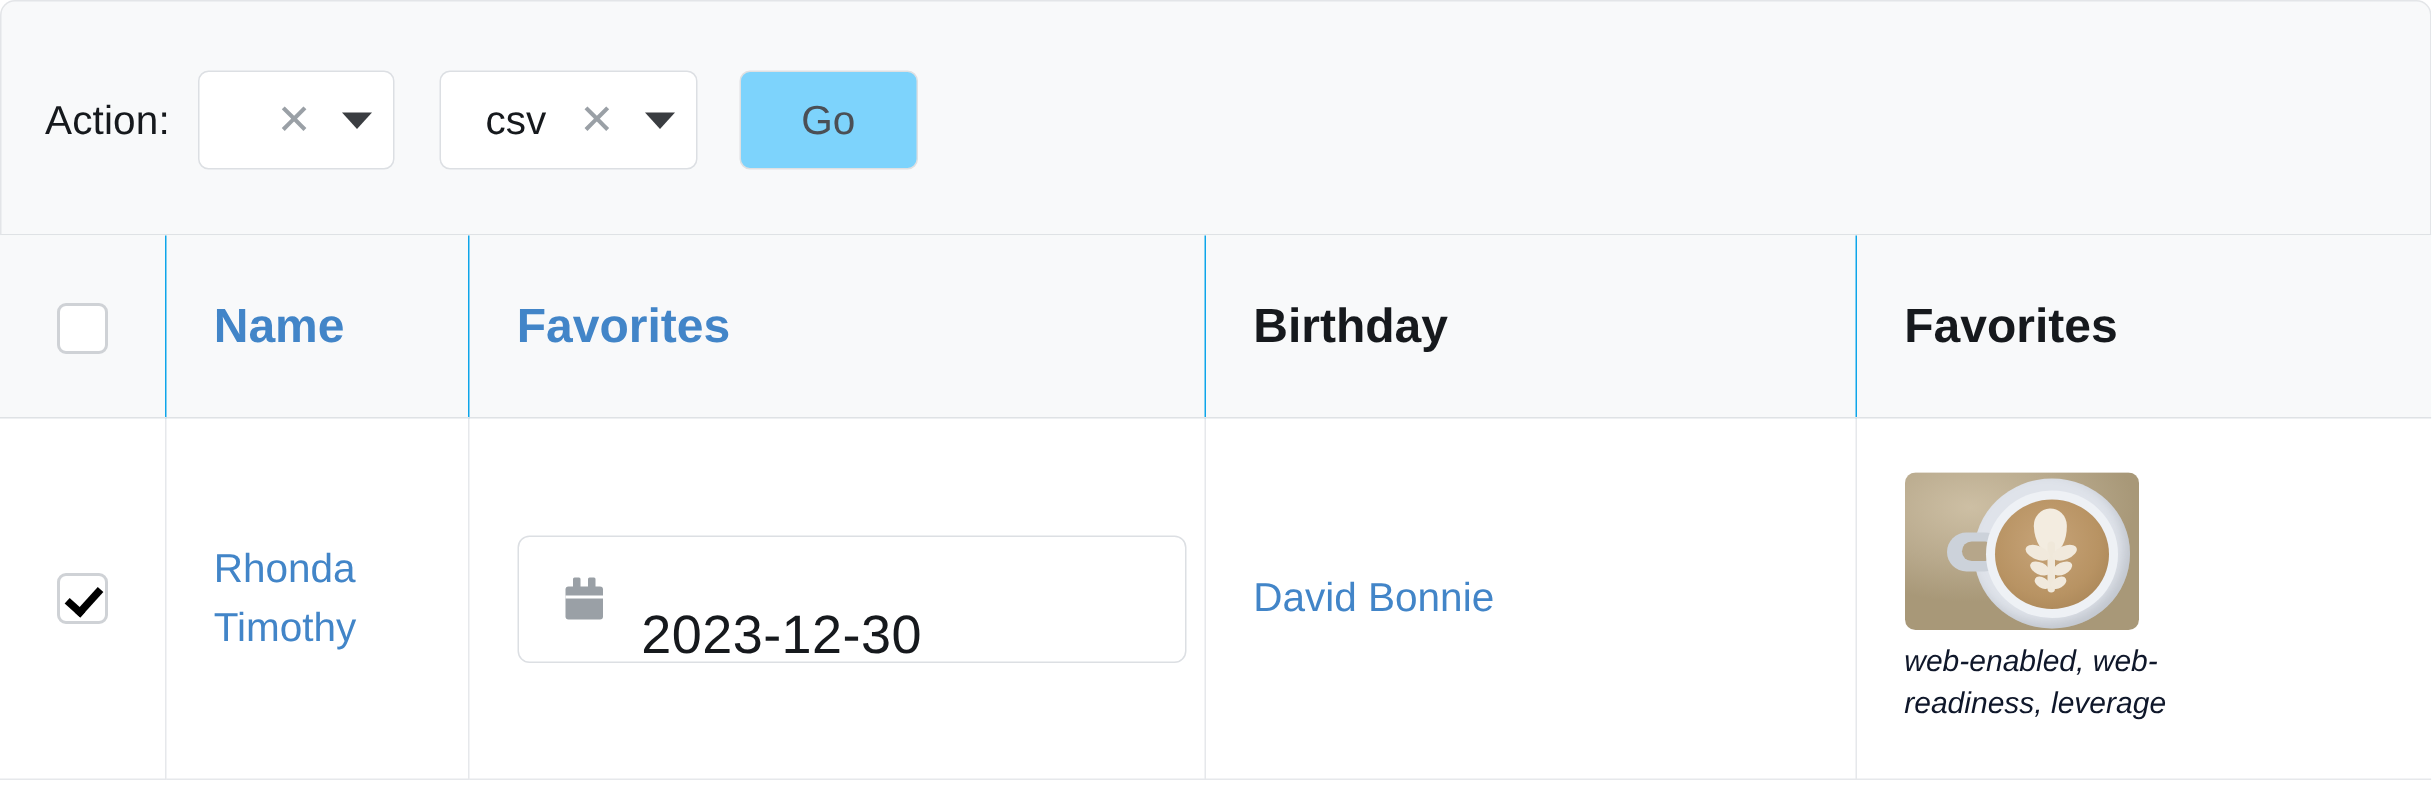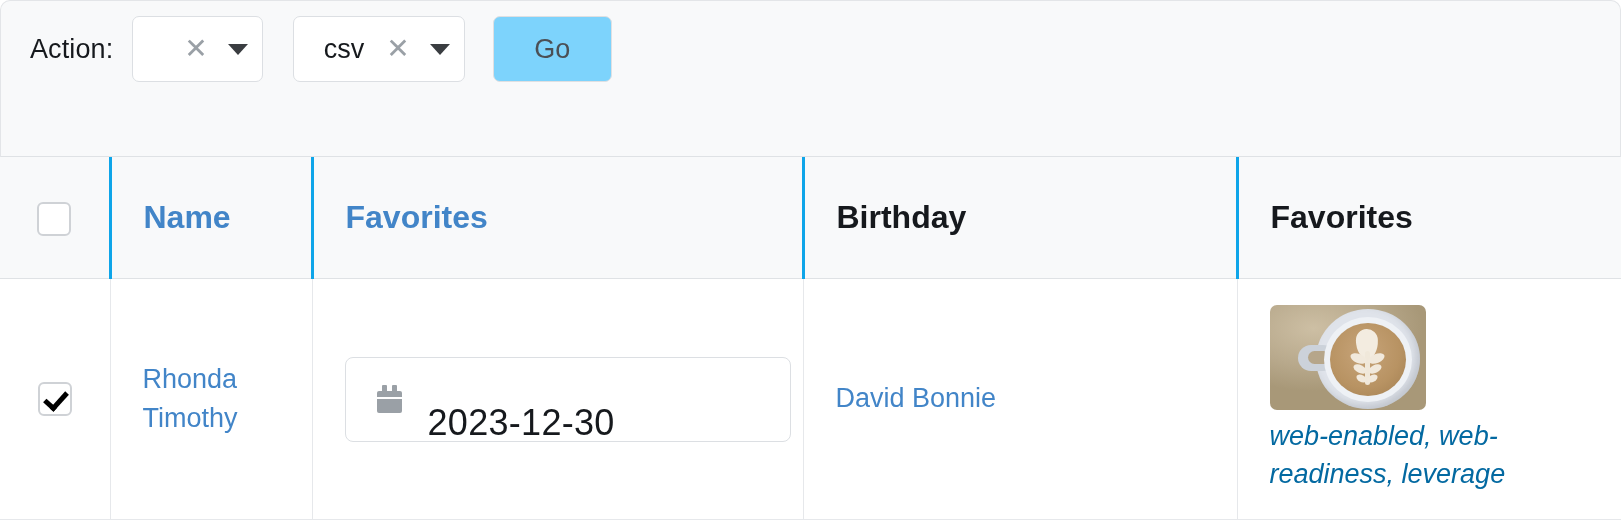--- a/index.html
+++ b/index.html
@@ -31,21 +31,21 @@
     border: 1px solid #e3e5e8;
     border-top-left-radius: 10px;
     border-top-right-radius: 10px;
     border-bottom: 1px solid #dfe2e5;
     display: flex;
     align-items: flex-start;
   }
   .action-inner {
     display: flex;
     align-items: center;
-    margin-top: 15px;
+    margin-top: 46px;
     margin-left: 29px;
   }
   .action-label {
     font-size: 27px;
     color: #16191d;
     font-weight: 400;
     letter-spacing: .1px;
     margin-right: 19px;
     white-space: nowrap;
   }
@@ -123,21 +123,21 @@
   }
   .table col.c-check   { width: 110px; }
   .table col.c-name    { width: 202px; }
   .table col.c-bday    { width: 491px; }
   .table col.c-friends { width: 434px; }
   .table col.c-fav     { width: 384px; }
 
   .table thead th {
     background: #f8f9fa;
     height: 121px;
-    border-right: 3px solid #0ea5e9;
+    border-right: 1px solid #0ea5e9;
     border-bottom: 1px solid #dfe2e5;
     padding: 0 0 0 32px;
     text-align: left;
     vertical-align: middle;
     font-weight: 700;
     font-size: 32px;
   }
   .table thead th.th-check {
     padding-left: 0;
     text-align: center;
@@ -341,23 +341,23 @@
   }
   .thumb .art-f1 { left: 80px; top: 49px; width: 17px; height: 9px; transform: rotate(22deg); }
   .thumb .art-f2 { left: 98px; top: 49px; width: 17px; height: 9px; transform: rotate(-22deg); }
   .thumb .art-f3 { left: 83px; top: 60px; width: 14px; height: 8px; transform: rotate(26deg); }
   .thumb .art-f4 { left: 98px; top: 60px; width: 14px; height: 8px; transform: rotate(-26deg); }
   .thumb .art-f5 { position: absolute; left: 86px; top: 70px; width: 11px; height: 7px; background: #f1e9dc; border-radius: 50%; transform: rotate(30deg); }
   .thumb .art-f6 { position: absolute; left: 97px; top: 70px; width: 11px; height: 7px; background: #f1e9dc; border-radius: 50%; transform: rotate(-30deg); }
 
   .fav-tags {
     margin-top: 8px;
-    font-size: 27px;
+    font-size: 20px;
     line-height: 1.38;
-    color: #0369a1;
+    color: #0f172a;
     font-style: italic;
     max-width: 245px;
     text-decoration: none;
     display: block;
     cursor: pointer;
   }
 </style>
 </head>
 <body>
 

